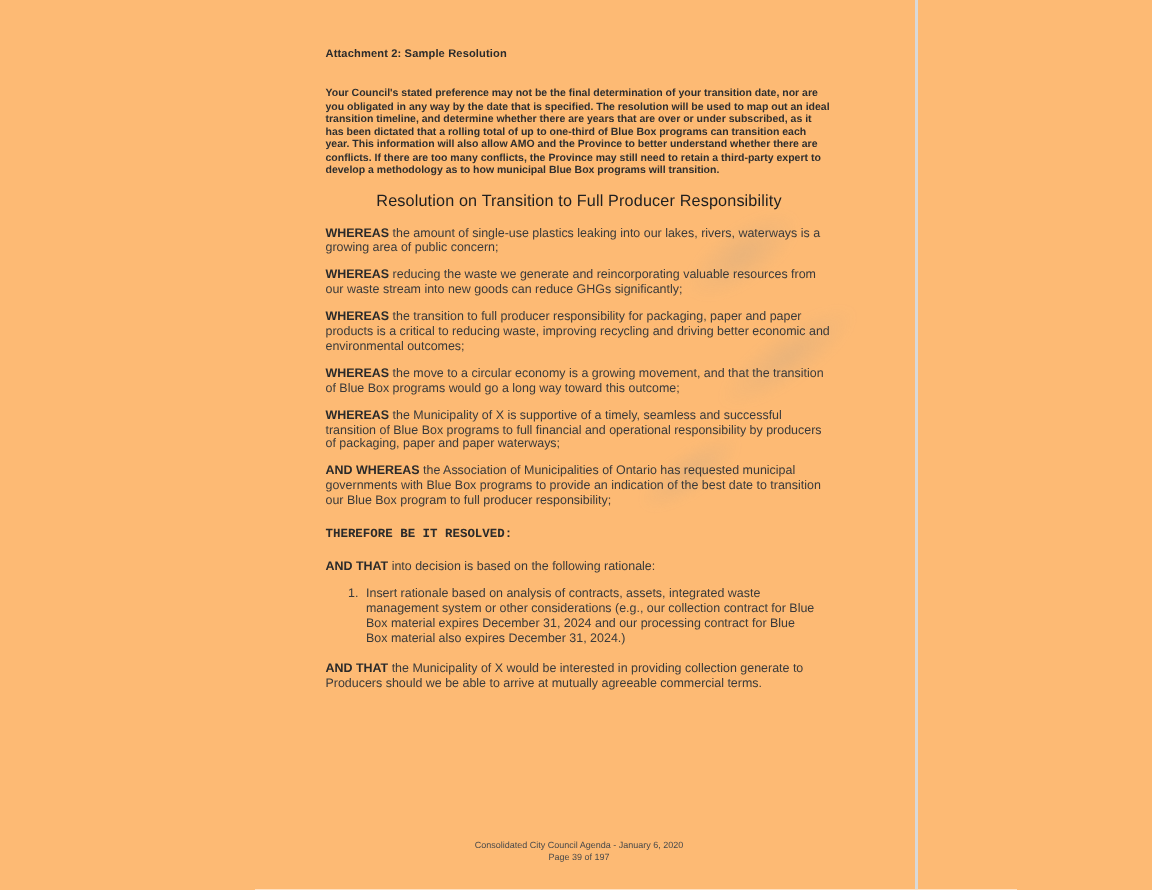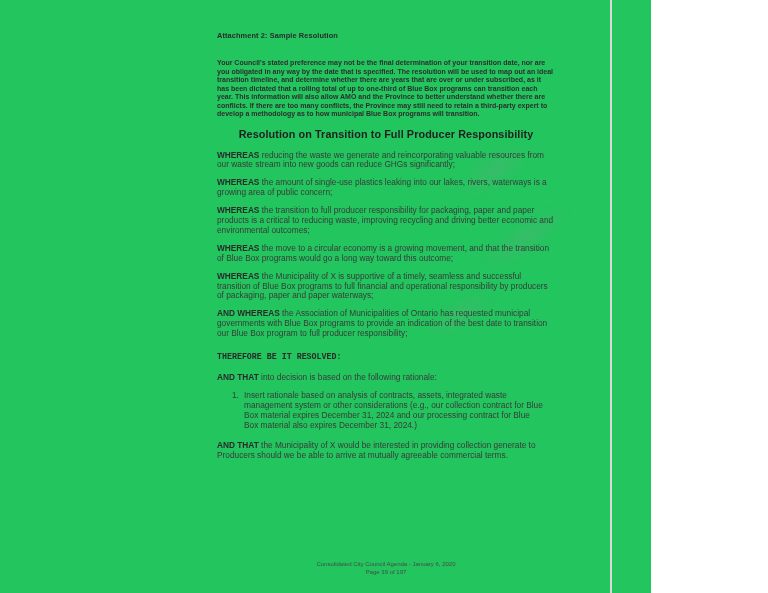--- a/index.html
+++ b/index.html
@@ -6,23 +6,23 @@
     margin: 0;
     padding: 0;
     width: 768px;
     height: 593px;
     background: #ffffff;
     font-family: "Liberation Sans", sans-serif;
     overflow: hidden;
   }
   .stage {
     position: relative;
-    width: 651px;
+    width: 768px;
     height: 593px;
-    background: #22c55e;
+    background: #fdba74;
   }
   .page-edge-line {
     position: absolute;
     left: 610px;
     top: 0;
     width: 2px;
     height: 593px;
     background: #d9d9d9;
   }
   .scan-smudge {
@@ -51,21 +51,21 @@
   }
   .intro {
     font-size: 7px;
     font-weight: bold;
     line-height: 8.5px;
     color: #2e2e2e;
     margin: 0 0 9px 0;
   }
   .doc-title {
     font-size: 10.8px;
-    font-weight: bold;
+    font-weight: normal;
     color: #1f1f1f;
     text-align: center;
     margin: 0 0 11px 0;
     letter-spacing: 0.1px;
   }
   .clause {
     font-size: 8.3px;
     line-height: 9.7px;
     margin: 0 0 8.5px 0;
     color: #3a3a3a;
@@ -121,23 +121,23 @@
   <div class="scan-smudge smudge-3"></div>
 
   <div class="content">
 
     <div class="attachment-header">Attachment 2: Sample Resolution</div>
 
     <div class="intro">Your Council's stated preference may not be the final determination of your transition date, nor are you obligated in any way by the date that is specified. The resolution will be used to map out an ideal transition timeline, and determine whether there are years that are over or under subscribed, as it has been dictated that a rolling total of up to one-third of Blue Box programs can transition each year. This information will also allow AMO and the Province to better understand whether there are conflicts. If there are too many conflicts, the Province may still need to retain a third-party expert to develop a methodology as to how municipal Blue Box programs will transition.</div>
 
     <div class="doc-title">Resolution on Transition to Full Producer Responsibility</div>
 
+    <p class="clause"><b>WHEREAS</b><span> the amount of single-use plastics leaking into our lakes, rivers, waterways is a growing area of public concern;</span></p>
+
     <p class="clause"><b>WHEREAS</b><span> reducing the waste we generate and reincorporating valuable resources from our waste stream into new goods can reduce GHGs significantly;</span></p>
-
-    <p class="clause"><b>WHEREAS</b><span> the amount of single-use plastics leaking into our lakes, rivers, waterways is a growing area of public concern;</span></p>
 
     <p class="clause"><b>WHEREAS</b><span> the transition to full producer responsibility for packaging, paper and paper products is a critical to reducing waste, improving recycling and driving better economic and environmental outcomes;</span></p>
 
     <p class="clause"><b>WHEREAS</b><span> the move to a circular economy is a growing movement, and that the transition of Blue Box programs would go a long way toward this outcome;</span></p>
 
     <p class="clause"><b>WHEREAS</b><span> the Municipality of X is supportive of a timely, seamless and successful transition of Blue Box programs to full financial and operational responsibility by producers of packaging, paper and paper waterways;</span></p>
 
     <p class="clause"><b>AND WHEREAS</b><span> the Association of Municipalities of Ontario has requested municipal governments with Blue Box programs to provide an indication of the best date to transition our Blue Box program to full producer responsibility;</span></p>
 
     <p class="resolved-heading">THEREFORE BE IT RESOLVED:</p>

